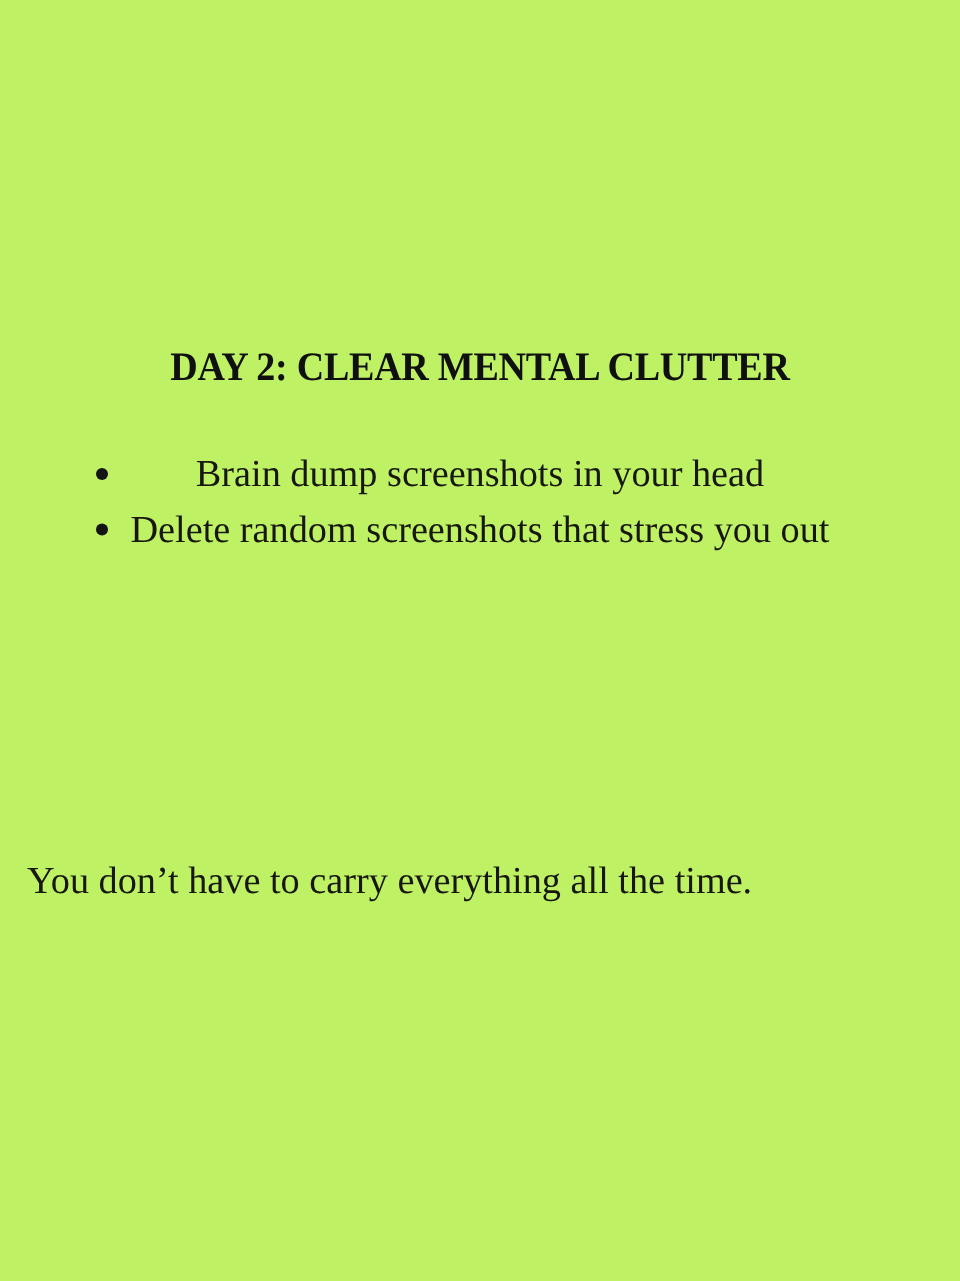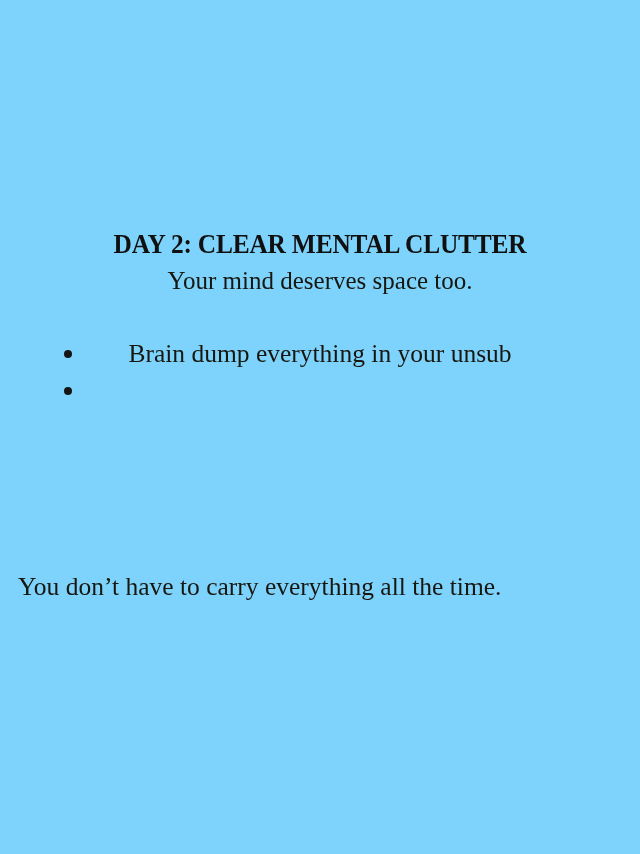--- a/index.html
+++ b/index.html
@@ -13,21 +13,21 @@
     background: #a3aa72;
     font-family: "Liberation Serif", "DejaVu Serif", serif;
     color: #141414;
     overflow: hidden;
   }
 
   .poster {
     position: relative;
     width: 640px;
     height: 854px;
-    background: #7dd3fc;
+    background: #bef264;
     box-sizing: border-box;
   }
 
   .content {
     position: absolute;
     left: 0;
     top: 228px;
     width: 640px;
     text-align: center;
   }
@@ -95,29 +95,29 @@
 </style>
 </head>
 <body>
 
 <div class="poster">
 
   <div class="content">
 
     <h1 class="headline">DAY 2: CLEAR MENTAL CLUTTER</h1>
 
-    <p class="subhead">Your mind deserves space too.</p>
 
     <ul class="bullet-list">
       <li class="bullet-item">
         <span class="bullet-dot"></span>
-        <span>Brain dump everything in your unsub</span>
+        <span>Brain dump screenshots in your head</span>
       </li>
       <li class="bullet-item">
         <span class="bullet-dot"></span>
+        <span>Delete random screenshots that stress you out</span>
       </li>
     </ul>
 
     <p class="closing">You don’t have to carry everything all the time.</p>
 
   </div>
 
 </div>
 
 </body></html>

